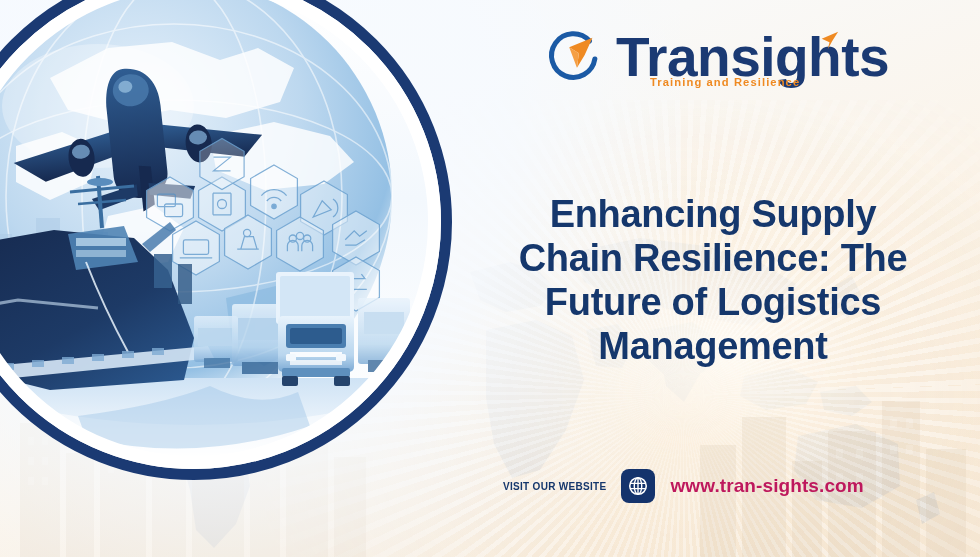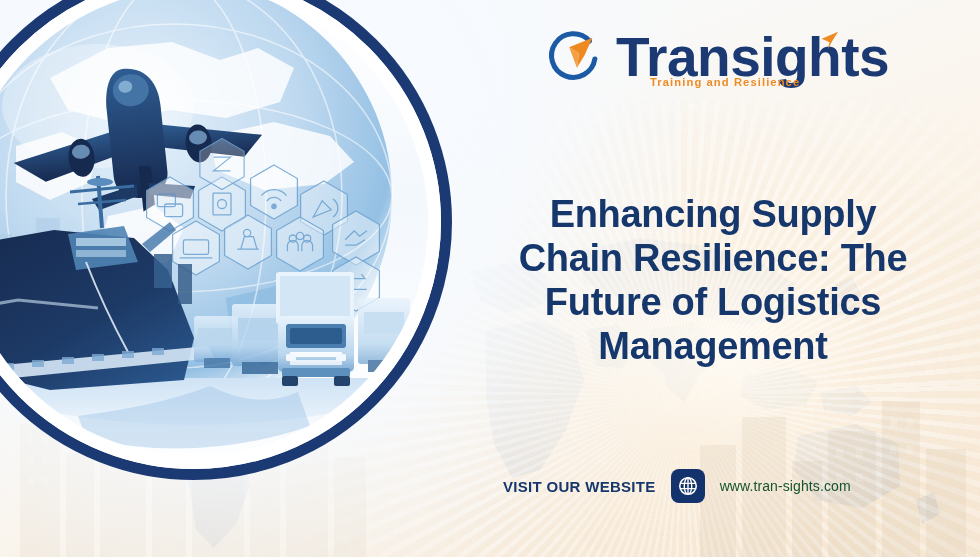--- a/index.html
+++ b/index.html
@@ -194,40 +194,40 @@
   
   .web-row {
     position: absolute;
     left: 503px;
     top: 469px;
     display: flex;
     align-items: center;
     gap: 15px;
   }
   .web-label {
-    font-size: 15px;
+    font-size: 10px;
     font-weight: bold;
     color: #15376c;
     letter-spacing: 0.3px;
   }
   .globe-badge {
     width: 34px;
     height: 34px;
     border-radius: 8px;
     background: #14336c;
     display: flex;
     align-items: center;
     justify-content: center;
     flex: none;
   }
   .globe-badge svg { width: 22px; height: 22px; display: block; }
   .web-url {
-    font-size: 14px;
-    font-weight: normal;
-    color: #14532d;
+    font-size: 19px;
+    font-weight: bold;
+    color: #be185d;
     letter-spacing: 0.1px;
   }
 </style>
 </head>
 <body>
 
 <div class="banner">
 
   <div class="bg-base"></div>
 

